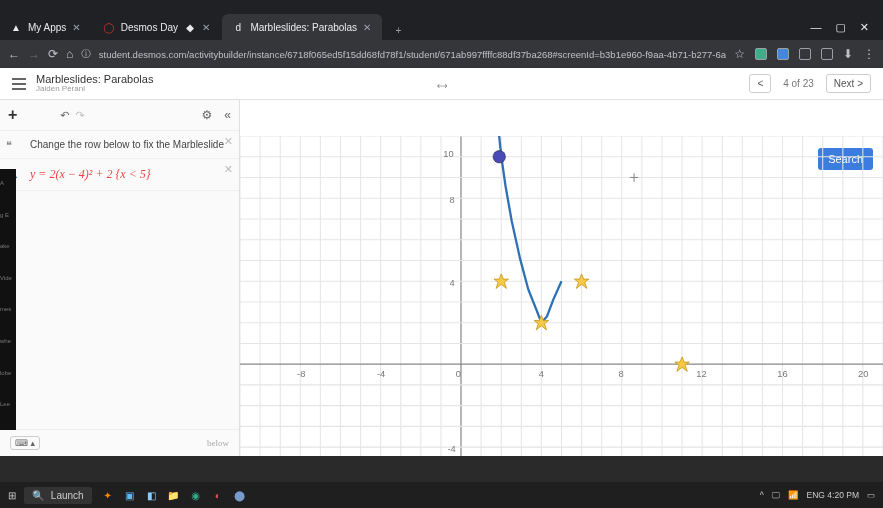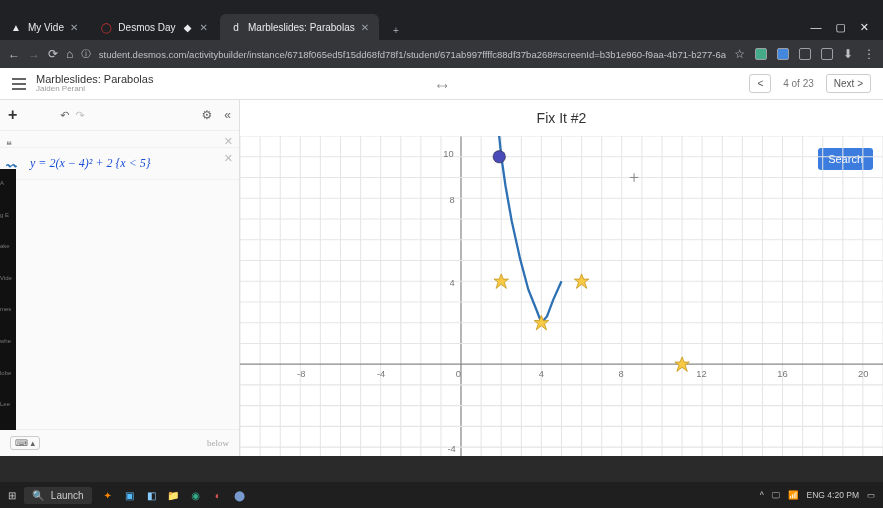--- a/index.html
+++ b/index.html
@@ -38,21 +38,21 @@
   .sidebar { width: 240px; background: #fafafa; border-right: 1px solid #e0e0e0; display: flex; flex-direction: column; }
   .sidebar-top { display: flex; align-items: center; padding: 6px 8px; gap: 8px; font-size: 12px; color: #555; border-bottom: 1px solid #eee; }
   .sb-add { font-weight: bold; font-size: 16px; color: #333; }
   .sb-undo { display: flex; gap: 6px; margin-left: 35px; }
   .sb-undo span { font-size: 11px; color: #666; }
   .sb-gear { margin-left: auto; font-size: 12px; color: #666; }
   .sb-coll { font-size: 12px; color: #666; margin-left: 4px; }
   .sb-row { padding: 8px 10px 8px 30px; position: relative; font-size: 10px; color: #444; border-bottom: 1px solid #f0f0f0; }
   .sb-row .close { position: absolute; right: 6px; top: 4px; color: #bbb; font-size: 11px; cursor: pointer; }
   .sb-row .icon { position: absolute; left: 6px; top: 8px; font-size: 11px; color: #888; }
-  .formula { font-family: 'Times New Roman', serif; font-size: 12px; font-style: italic; color: #1d4ed8; }
+  .formula { font-family: 'Times New Roman', serif; font-size: 12px; font-style: italic; color: #ef4444; }
   .sidebar-foot { margin-top: auto; padding: 6px 10px; display: flex; align-items: center; justify-content: space-between; font-size: 9px; color: #aaa; border-top: 1px solid #eee; }
   .kbd-chip { border: 1px solid #ccc; border-radius: 3px; padding: 1px 4px; font-size: 9px; color: #666; }
 
   .graph-area { flex: 1; position: relative; background: #fff; overflow: hidden; }
   .screen-title { text-align: center; font-size: 14px; color: #333; padding: 10px 0 6px; font-weight: 500; }
   .launch-btn { position: absolute; right: 10px; top: 48px; background: #3b7cde; color: #fff; border: none; border-radius: 3px; padding: 5px 10px; font-size: 11px; cursor: pointer; }
 
   .graph { position: absolute; inset: 36px 0 0 0; }
   .grid line { stroke: #e5e5e5; stroke-width: 1; }
   .grid line.axis { stroke: #888; stroke-width: 1.2; }
@@ -72,21 +72,21 @@
   .left-edge { position: absolute; left: 0; top: 69px; bottom: 26px; width: 16px; background: #111; z-index: 5; color: #777; font-size: 6px; overflow: hidden; line-height: 1.6; padding-top: 10px; }
   .left-edge div { white-space: nowrap; margin-bottom: 22px; }
 
 </style>
 </head>
 <body>
 
 <div class="browser-top">
   <div class="tab">
     <span class="tab-icon">▲</span>
-    <span>My Vide</span>
+    <span>My Apps</span>
     <span class="tab-close">✕</span>
   </div>
   <div class="tab">
     <span class="tab-icon" style="color:#d33">◯</span>
     <span>Desmos Day</span>
     <span class="tab-icon">◆</span>
     <span class="tab-close">✕</span>
   </div>
   <div class="tab active">
     <span class="tab-icon">d</span>
@@ -159,35 +159,35 @@
       <span class="sb-add">+</span>
       <div class="sb-undo">
         <span>↶</span>
         <span style="opacity:.4">↷</span>
       </div>
       <span class="sb-gear">⚙</span>
       <span class="sb-coll">«</span>
     </div>
     <div class="sb-row">
       <span class="icon">❝</span>
+      <span>Change the row below to fix the Marbleslide</span>
       <span class="close">✕</span>
     </div>
     <div class="sb-row">
       <span class="icon" style="color:#2d70b3">〰</span>
       <span class="formula">y = 2(x − 4)² + 2 {x &lt; 5}</span>
       <span class="close">✕</span>
     </div>
     <div class="sidebar-foot">
       <span class="kbd-chip">⌨ ▴</span>
       <span style="font-family:serif">below</span>
     </div>
   </div>
 
   <div class="graph-area">
-    <div class="screen-title">Fix It #2</div>
     <button class="launch-btn">Search</button>
 
     <svg class="graph" viewBox="0 0 620 320">
 
       <g class="grid">
 
         <line x1="0" y1="0" x2="0" y2="320"></line>
           <line x1="19.4" y1="0" x2="19.4" y2="320"></line>
           <line x1="38.8" y1="0" x2="38.8" y2="320"></line>
           <line x1="58.1" y1="0" x2="58.1" y2="320"></line>

